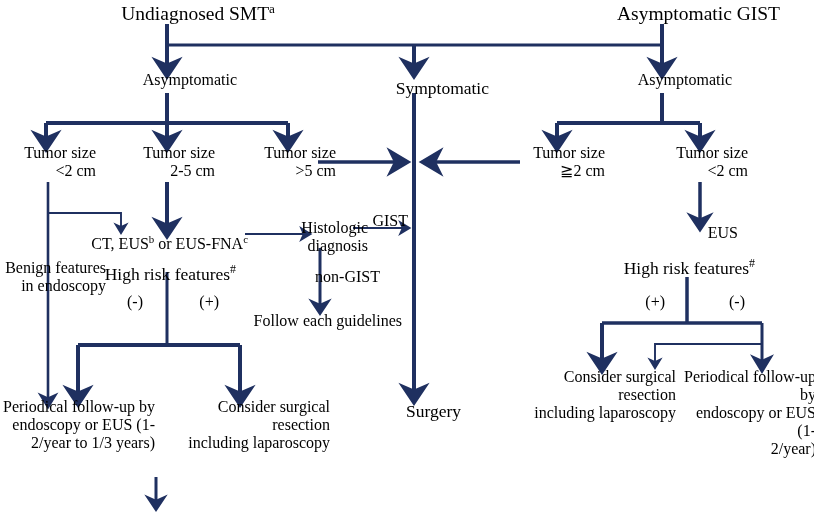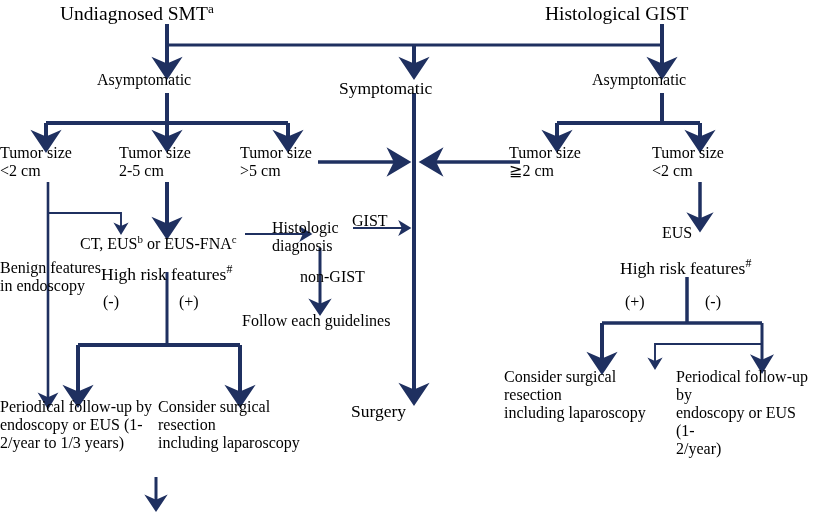--- a/index.html
+++ b/index.html
@@ -7,21 +7,21 @@
     position:relative;
     width:814px;height:517px;
     background:#ffffff;
     font-family:"Liberation Serif","DejaVu Serif",serif;
     color:#000000;
     overflow:hidden;
   }
   #wires{position:absolute;left:0;top:0;width:814px;height:517px;pointer-events:none;}
   .node{
     position:absolute;
-    text-align:left;
+    text-align:right;
     line-height:1.12;
     color:#000;
     white-space:pre-line;
   }
   .t-title{font-size:19.5px;}
   .t-big{font-size:17.5px;margin-top:6px;}
   .t-mid{font-size:16px;}
   .t-sm{font-size:16px;}
   .sup{font-size:0.68em;vertical-align:super;line-height:0;}
 </style>
@@ -97,21 +97,21 @@
       <path d="M762,323 L762,363" stroke-width="3" marker-end="url(#ahthin)"></path>
 
       <path d="M762,344 L655,344 L655,363" stroke-width="1.9" marker-end="url(#ahthin)"></path>
 
       <path d="M156,477 L156,503" stroke-width="3" marker-end="url(#ah)"></path>
     </g>
   </svg>
 
   <div class="node t-title" style="left:60px;top:3px;width:215px;"><span><span>Undiagnosed SMT</span></span><span class="sup">a</span></div>
 
-  <div class="node t-title" style="left:545px;top:3px;width:235px;">Histological GIST</div>
+  <div class="node t-title" style="left:545px;top:3px;width:235px;">Asymptomatic GIST</div>
 
   <div class="node t-mid" style="left:97px;top:71px;width:140px;">Asymptomatic</div>
 
   <div class="node t-big" style="left:339px;top:73px;width:150px;">Symptomatic</div>
 
   <div class="node t-mid" style="left:592px;top:71px;width:140px;">Asymptomatic</div>
 
   <div class="node t-sm" style="left:0px;top:144px;width:96px;">Tumor size
 &lt;2 cm</div>
 

